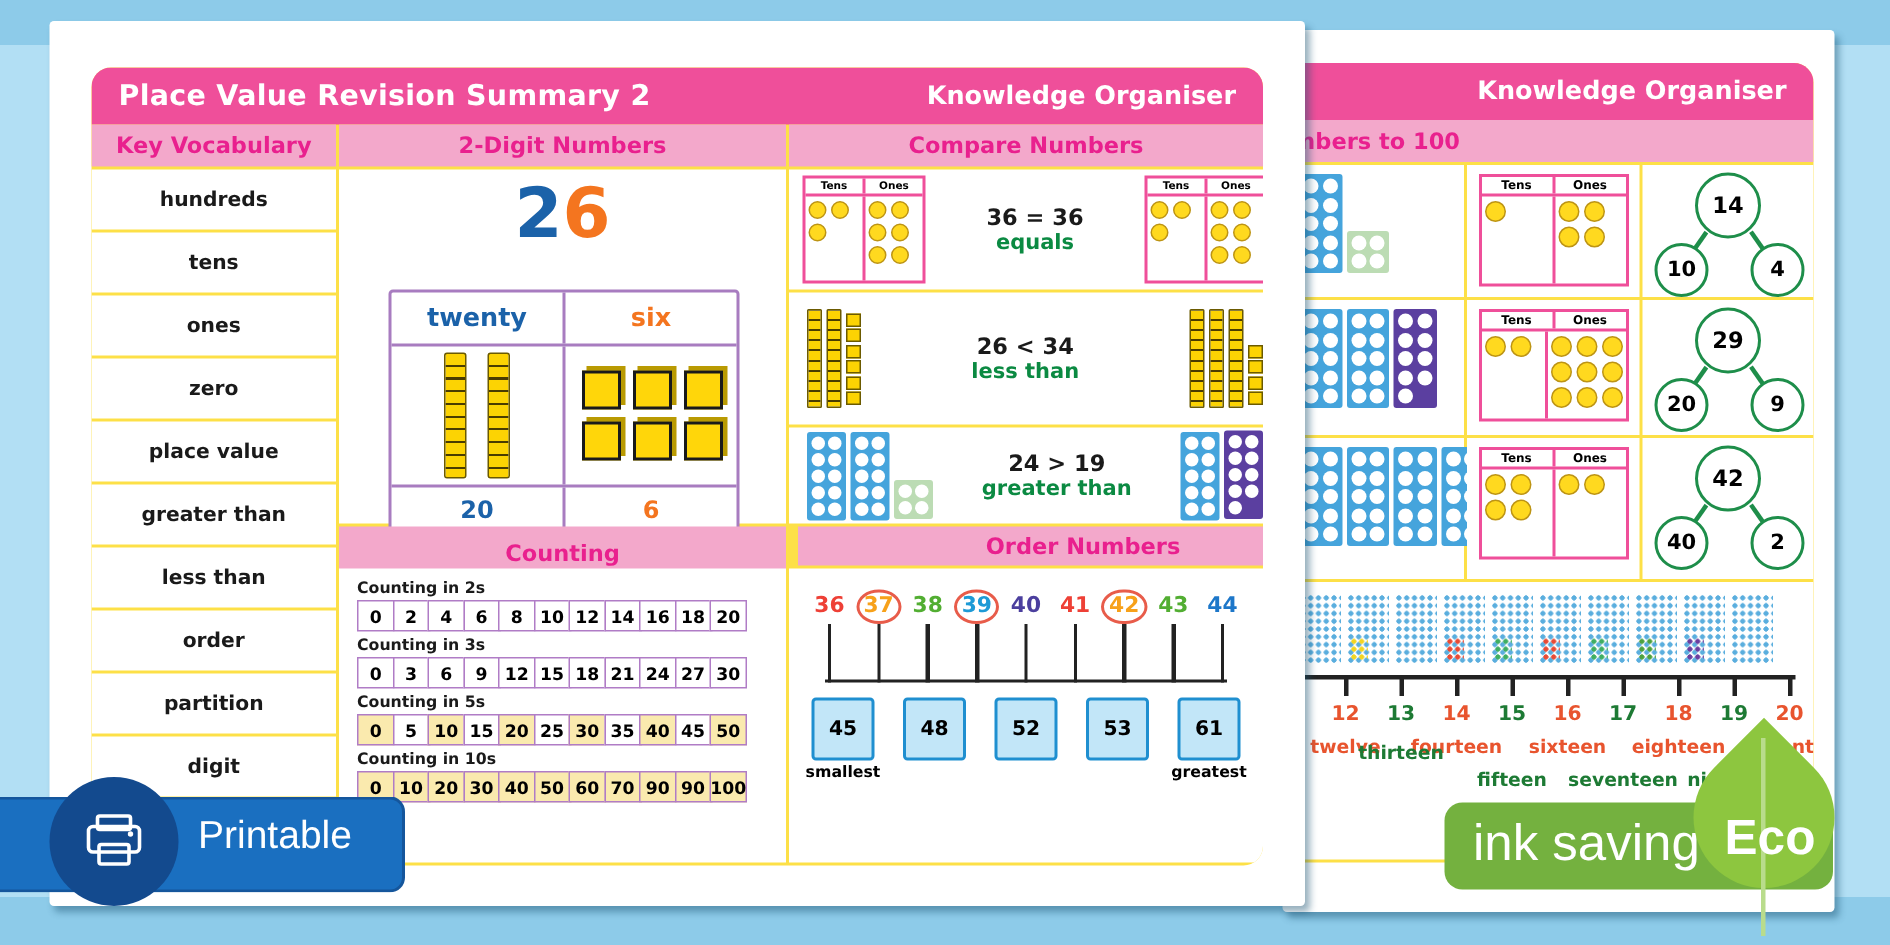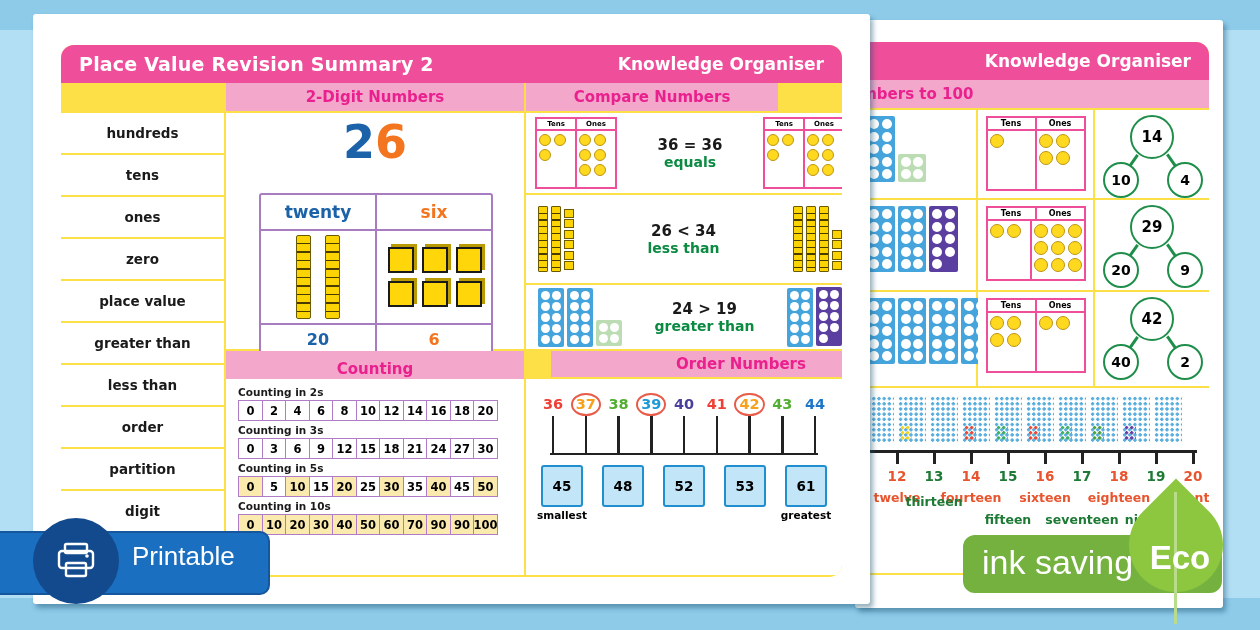--- a/index.html
+++ b/index.html
@@ -418,22 +418,23 @@
       </div>
     </div>
   </div>
 
   <div class="page" id="front-page">
     <div class="card" id="front-card">
       <div class="tbar">
         <span class="lt">Place Value Revision Summary 2</span>
         <span class="rt">Knowledge Organiser</span>
       </div>
+      <div class="hcell" style="left:0;width:163px">Key Vocabulary</div>
       <div class="hcell" style="left:165px;width:298px">2-Digit Numbers</div>
-      <div class="hcell" style="left:465px;width:252px">Compare Numbers</div>
+      <div class="hcell" style="left:465px;width:316px">Compare Numbers</div>
 
       <div style="position:absolute;left:0;top:68px;width:163px">
           <div class="vrow">hundreds</div>
           <div class="vrow">tens</div>
           <div class="vrow">ones</div>
           <div class="vrow">zero</div>
           <div class="vrow">place value</div>
           <div class="vrow">greater than</div>
           <div class="vrow">less than</div>
           <div class="vrow">order</div>
@@ -678,21 +679,21 @@
               <div class="ccell yc">50</div>
               <div class="ccell yc">60</div>
               <div class="ccell yc">70</div>
               <div class="ccell yc">90</div>
               <div class="ccell yc">90</div>
               <div class="ccell yc">100</div>
             </div>
           </div>
       </div>
 
-      <div class="hcell" style="left:490px;top:306px;width:380px;height:26px">Order Numbers</div>
+      <div class="hcell" style="left:471px;top:306px;width:380px;height:26px">Order Numbers</div>
       <div class="wblock" style="left:465px;top:334px;width:316px;height:196px">
         <div class="nl">
             <div class="nli">
               <div class="nlnum" style="color: rgb(238, 64, 54);">36</div>
               <div class="tick"></div>
             </div>
             <div class="nli">
               <div class="nlnum circled" style="color: rgb(247, 161, 26);">37</div>
               <div class="tick"></div>
             </div>

